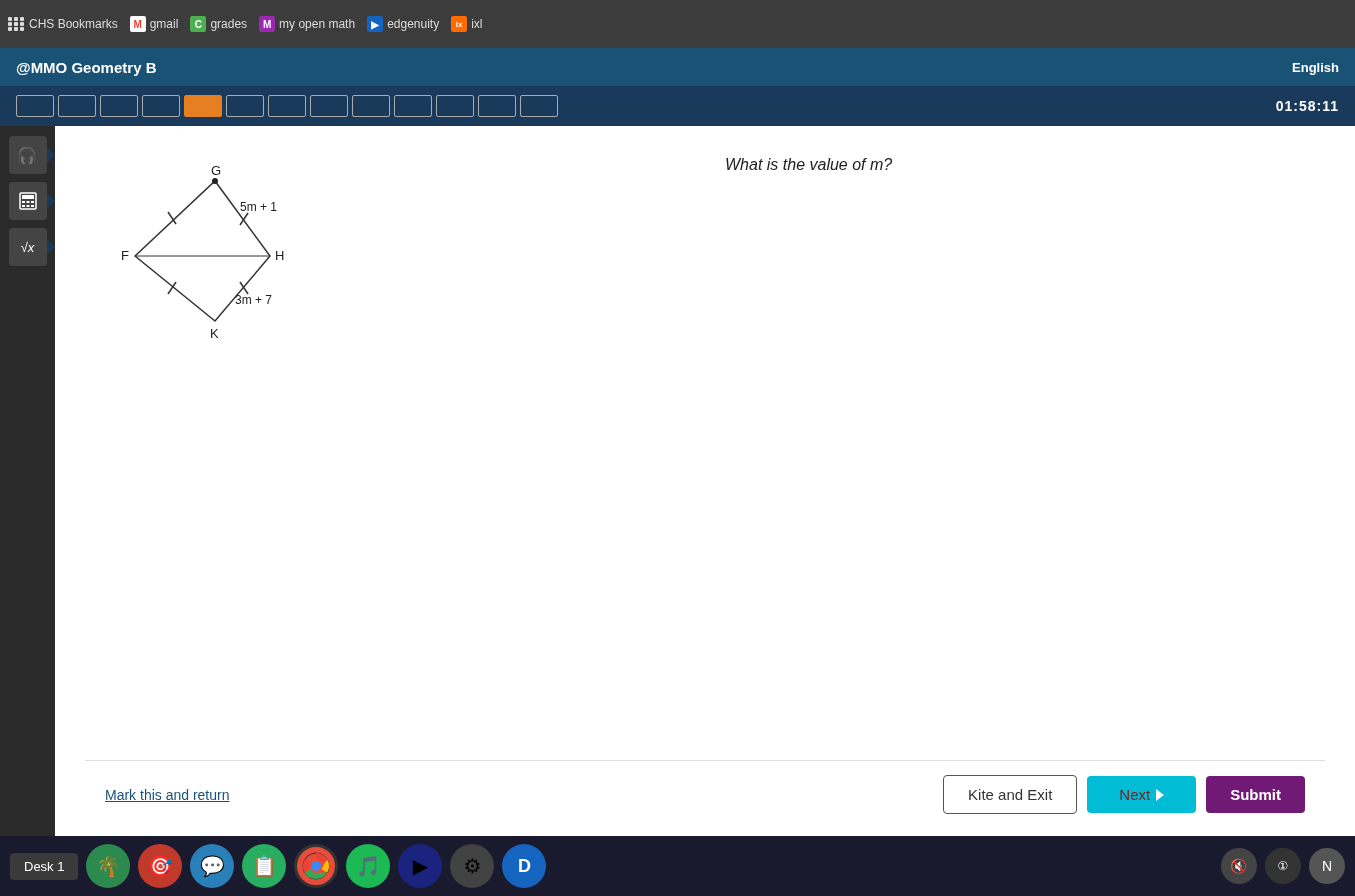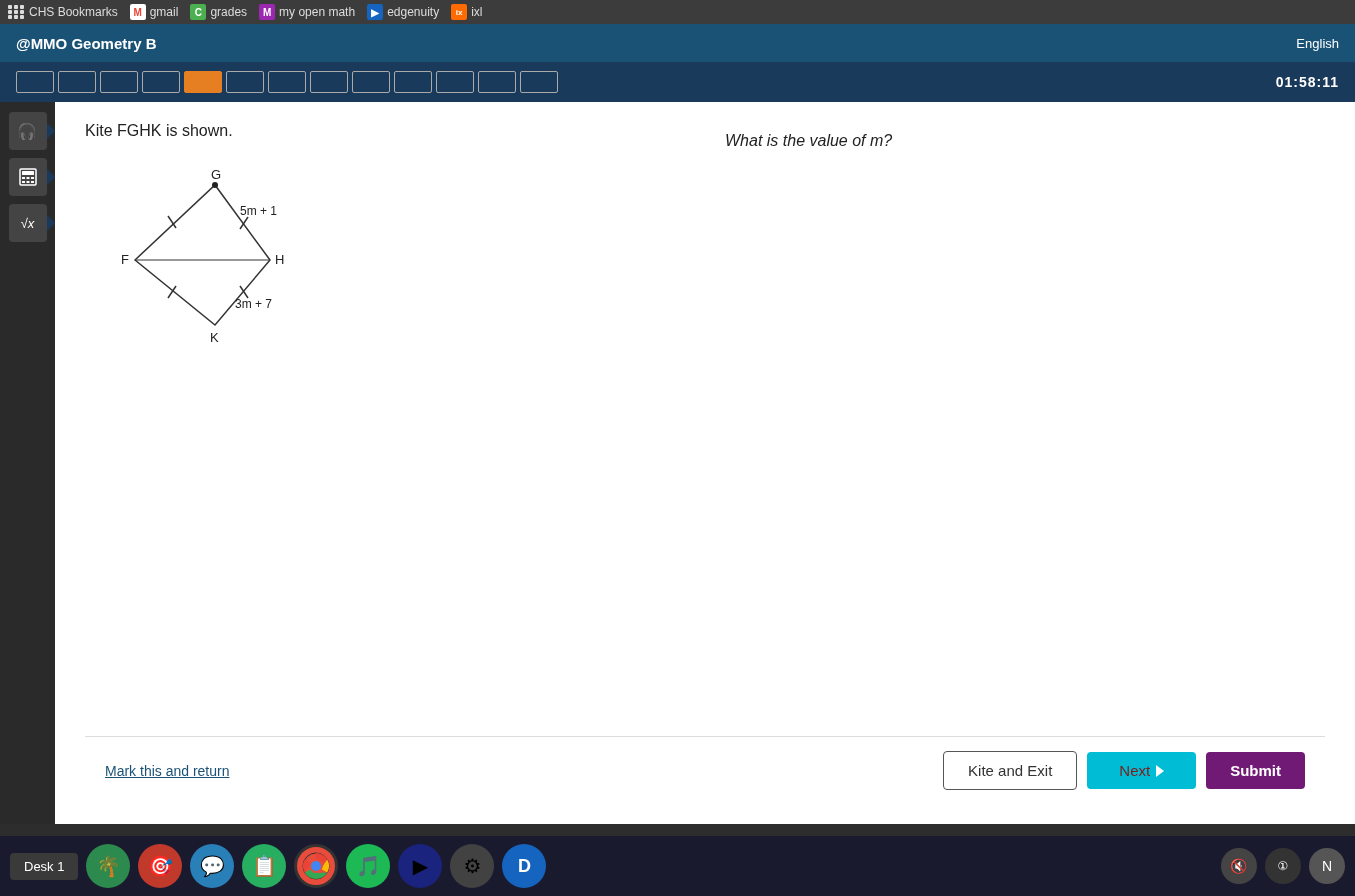--- a/index.html
+++ b/index.html
@@ -8,21 +8,21 @@
       height: 896px;
       background-color: #2d2d2d;
       font-family: Arial, sans-serif;
       overflow: hidden;
       position: relative;
     }
 
     
     .bookmarks-bar {
       width: 100%;
-      height: 24px;
+      height: 48px;
       background-color: #3c3c3c;
       display: flex;
       align-items: center;
       padding: 0 8px;
       gap: 12px;
     }
     .bookmark-item {
       display: flex;
       align-items: center;
       gap: 4px;
@@ -59,21 +59,21 @@
       padding: 0 16px;
     }
     .app-title {
       color: white;
       font-size: 15px;
       font-weight: bold;
     }
     .app-lang {
       color: white;
       font-size: 13px;
-      font-weight: normal;
+      font-weight: bold;
     }
 
     
     .toolbar-row {
       width: 100%;
       height: 40px;
       background-color: #1a3a5c;
       display: flex;
       align-items: center;
       padding: 0 16px;
@@ -444,21 +444,20 @@
     <div class="sidebar-btn">
       <span style="font-size:13px; font-style:italic;">√x</span>
       <div class="sidebar-triangle"></div>
     </div>
   </div>
 
   <div class="content-area">
     <div class="question-area">
 
       <div class="question-left">
-        <p class="question-title">Kite FGHK is shown.</p>
 
         <div class="kite-container">
           <svg class="kite-svg" viewBox="0 0 260 200">
 
             <polygon points="50,100 130,25 185,100 130,165" fill="none" stroke="#333" stroke-width="1.5"></polygon>
 
             <line x1="50" y1="100" x2="185" y2="100" stroke="#333" stroke-width="1"></line>
 
             <line x1="83" y1="56" x2="91" y2="68" stroke="#333" stroke-width="1.5"></line>
 

